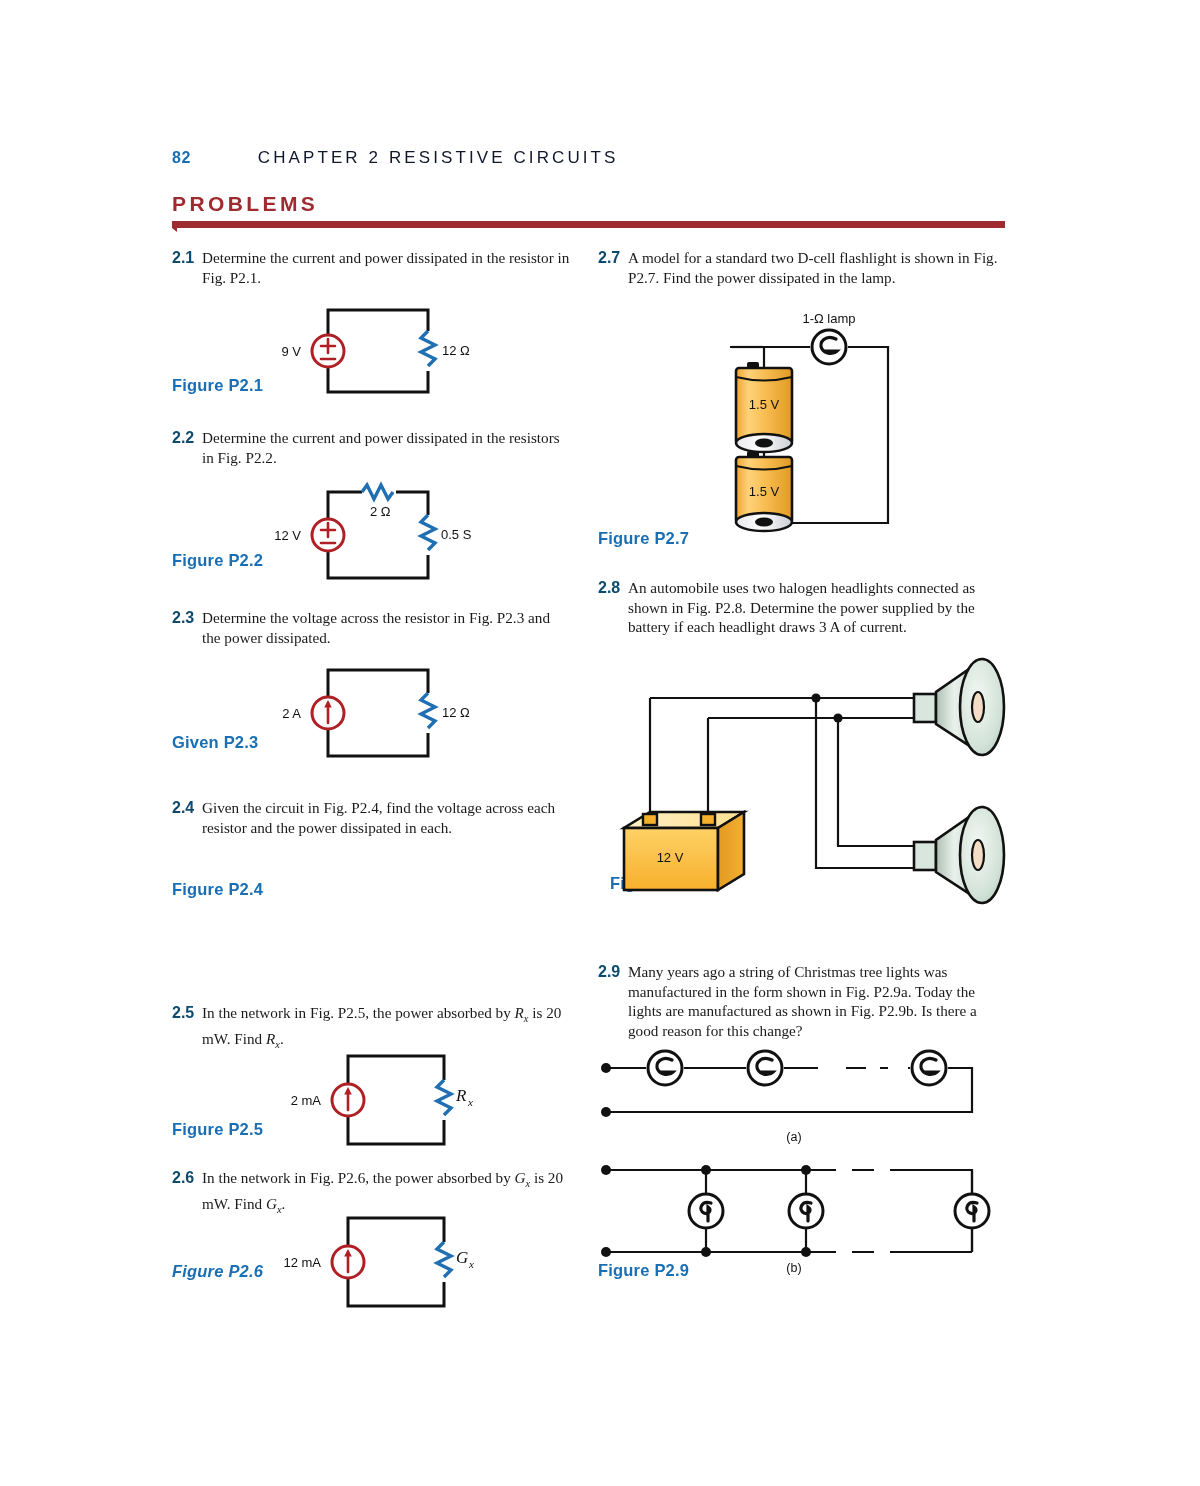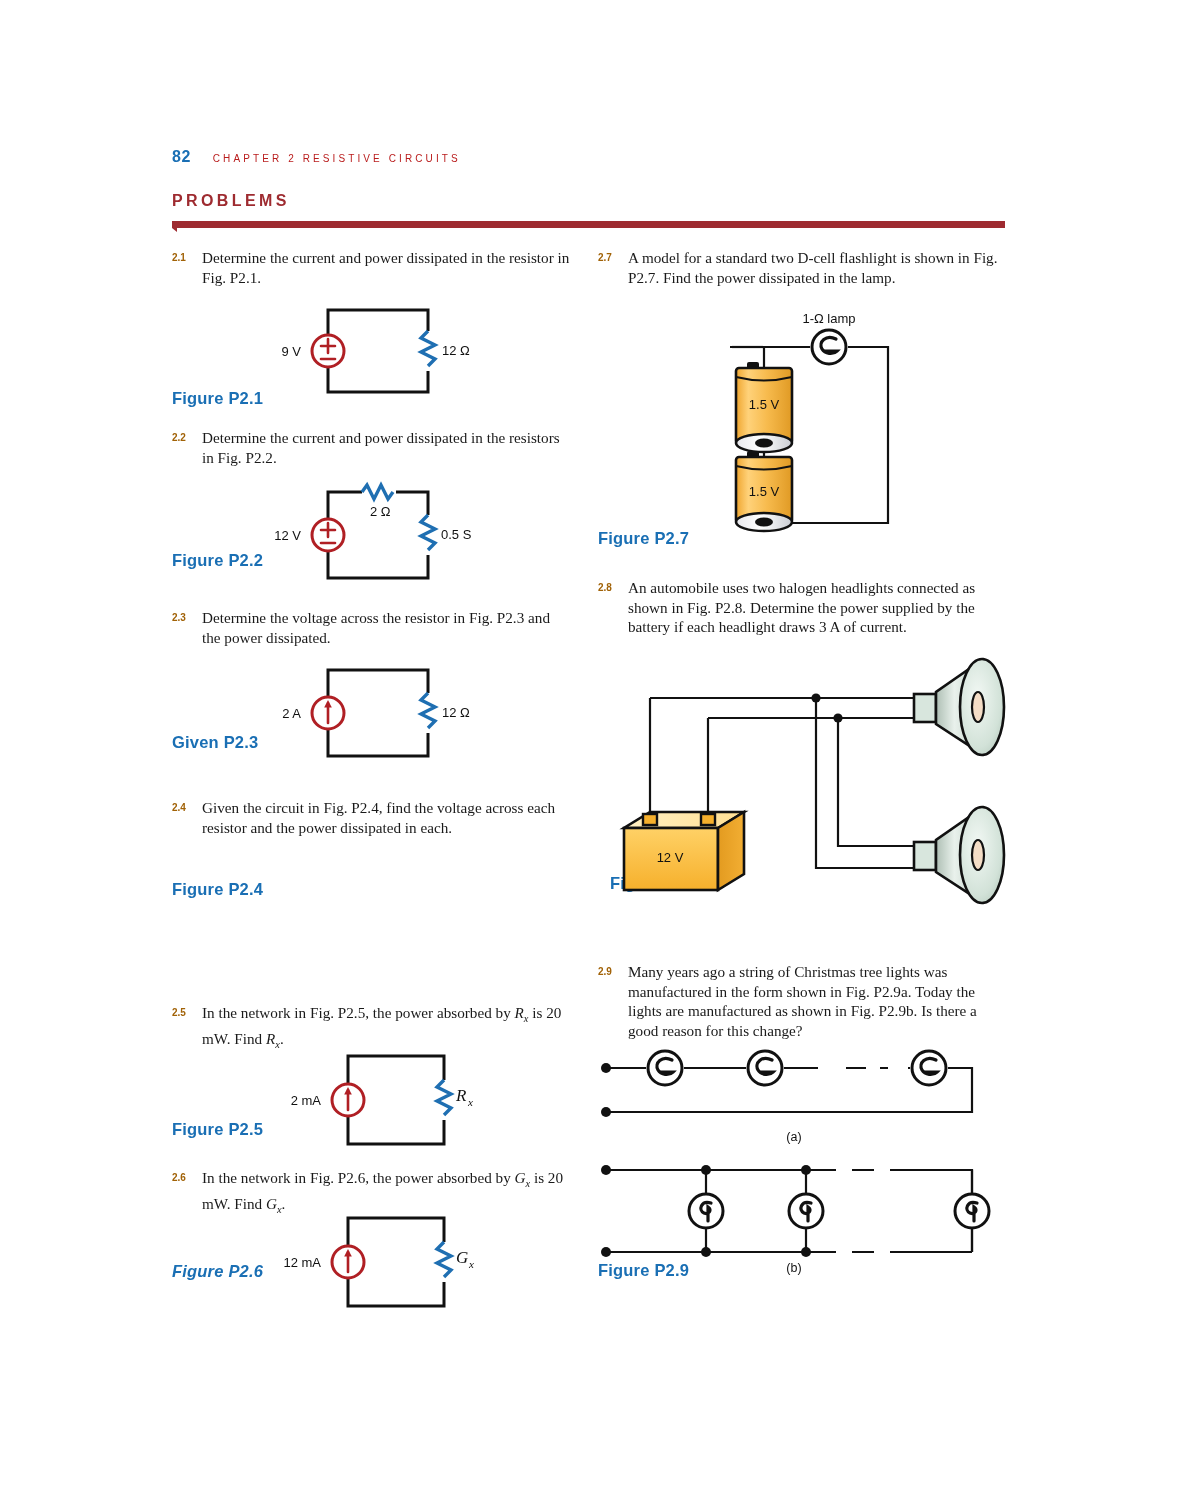--- a/index.html
+++ b/index.html
@@ -31,33 +31,34 @@
   }
   .runhead .folio {
     font-family: "Liberation Sans", sans-serif;
     font-weight: bold;
     font-size: 16px;
     color: #1a6fb4;
     letter-spacing: 0.5px;
   }
   .runhead .chap {
     font-family: "Liberation Sans", sans-serif;
-    font-size: 10px;
+    font-size: 17px;
     letter-spacing: 3.1px;
-    color: #b91c1c;
+    color: #0f172a;
+    margin-left: 45px;
   }
 
   
   .sect-title {
     position: absolute;
     left: 172px;
     top: 192px;
     font-family: "Liberation Sans", sans-serif;
     font-weight: bold;
-    font-size: 16px;
+    font-size: 21px;
     letter-spacing: 3.4px;
     color: #9e2b30;
   }
   .sect-rule {
     position: absolute;
     left: 172px;
     top: 221px;
     width: 833px;
     height: 7px;
     background: #9e2b30;
@@ -77,22 +78,22 @@
     font-size: 15.2px;
     line-height: 19.6px;
     color: #1a1a1a;
   }
   .prob .num {
     position: absolute;
     left: 0;
     top: 0;
     font-family: "Liberation Sans", sans-serif;
     font-weight: bold;
-    font-size: 10px;
-    color: #a16207;
+    font-size: 16px;
+    color: #0c4a6e;
   }
   .prob .body {
     display: block;
     margin-left: 30px;
     text-align: left;
   }
   .prob .body i { font-style: italic; }
   .prob .body sub { font-size: 0.68em; font-style: italic; }
 
   
@@ -150,21 +151,21 @@
     <span class="chap">CHAPTER 2    RESISTIVE CIRCUITS</span>
   </div>
 
   <div class="sect-title">PROBLEMS</div>
   <div class="sect-rule"></div>
 
   <div class="prob" style="left:172px; top:248px; width:400px;">
     <span class="num">2.1</span>
     <span class="body">Determine the current and power dissipated in the resistor in Fig. P2.1.</span>
   </div>
-  <div class="figcap" style="left:172px; top:376px;margin-top:13px;">Figure P2.1</div>
+  <div class="figcap" style="left:172px; top:376px;">Figure P2.1</div>
 
   <div class="fig" style="left:300px; top:298px;">
     <svg width="210" height="110" viewBox="0 0 210 110">
 
       <path class="wire" d="M28 12 L128 12 L128 94 L28 94 L28 12"></path>
 
       <rect x="12" y="36" width="32" height="34" fill="#fff"></rect>
       <circle class="src" cx="28" cy="53" r="16"></circle>
       <path class="srcmark" d="M21 48 L35 48 M28 41 L28 55"></path>
       <path class="srcmark" d="M21 61 L35 61"></path>

